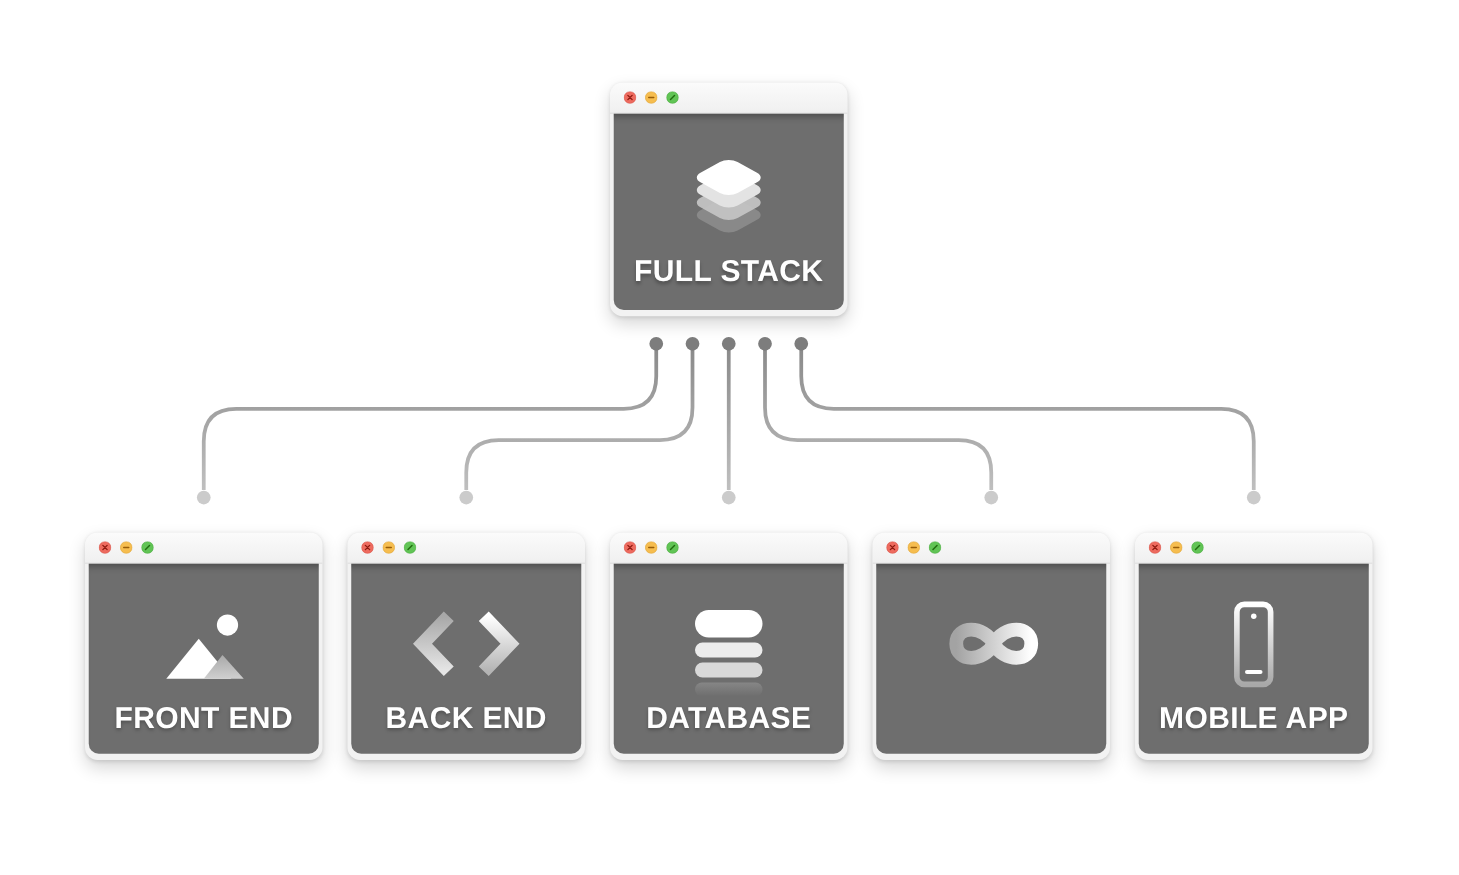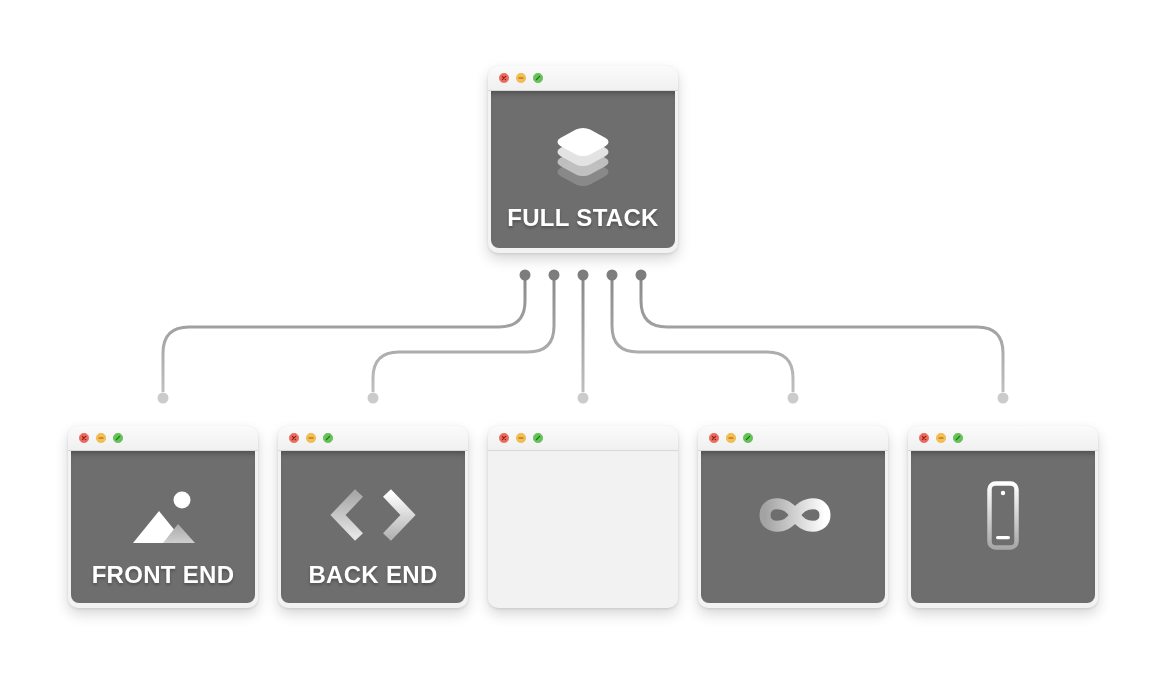--- a/index.html
+++ b/index.html
@@ -202,20 +202,37 @@
             <path d="M3,5 H7" stroke="#985d08" stroke-width="1.2" stroke-linecap="round"></path>
           </svg>
         </button>
       <button class="tl-btn">
           <svg width="10" height="10" viewBox="0 0 10 10">
             <circle cx="5" cy="5" r="4.7" fill="#61c455" style="fill:var(--btn-zoom,#61c455)" stroke="#4aad3f" stroke-width="0.5"></circle>
             <path d="M3.4,6.6 L6.6,3.4" stroke="#1f6c0e" stroke-width="1.2" stroke-linecap="round"></path>
           </svg>
         </button>
     </div>
+    <div class="body">
+      <span class="icon icon-database">
+        <svg width="64" height="76" viewBox="0 0 64 76">
+          <defs>
+            <linearGradient id="dbFade" x1="0" y1="0" x2="0" y2="1">
+              <stop offset="0" stop-color="#9a9a9a" stop-opacity="0.55"></stop>
+              <stop offset="1" stop-color="#9a9a9a" stop-opacity="0"></stop>
+            </linearGradient>
+          </defs>
+          <rect x="5" y="4" width="54" height="22" rx="11" fill="#ffffff"></rect>
+          <rect x="5" y="30" width="54" height="12" rx="6" fill="#ececec"></rect>
+          <rect x="5" y="46" width="54" height="12" rx="6" fill="#d9d9d9"></rect>
+          <rect x="5" y="62" width="54" height="11" rx="5.5" fill="url(#dbFade)"></rect>
+        </svg>
+      </span>
+      <div class="label">DATABASE</div>
+    </div>
   </div>
 
   <div class="window win-child win-devops">
     <div class="titlebar">
       <button class="tl-btn">
           <svg width="10" height="10" viewBox="0 0 10 10">
             <circle cx="5" cy="5" r="4.7" fill="#ee6b5f" style="fill:var(--btn-close,#ee6b5f)" stroke="#d95348" stroke-width="0.5"></circle>
             <path d="M3.3,3.3 L6.7,6.7 M6.7,3.3 L3.3,6.7" stroke="#8e1a10" stroke-width="1.1" stroke-linecap="round"></path>
           </svg>
         </button>
@@ -275,16 +292,17 @@
             <linearGradient id="phGrad" x1="0" y1="0" x2="0" y2="1">
               <stop offset="0" stop-color="#ffffff"></stop>
                 <stop offset="1" stop-color="#a8a8a8"></stop>
             </linearGradient>
           </defs>
           <rect x="6.5" y="3.5" width="27" height="64" rx="6" fill="none" stroke="url(#phGrad)" stroke-width="4.5"></rect>
           <circle cx="20" cy="13" r="2.2" fill="#ffffff"></circle>
           <rect x="13" y="56" width="14" height="3.2" rx="1.6" fill="#ffffff"></rect>
         </svg>
       </span>
+      <div class="label">MOBILE APP</div>
     </div>
   </div>
 
 </div>
 
 </body></html>

